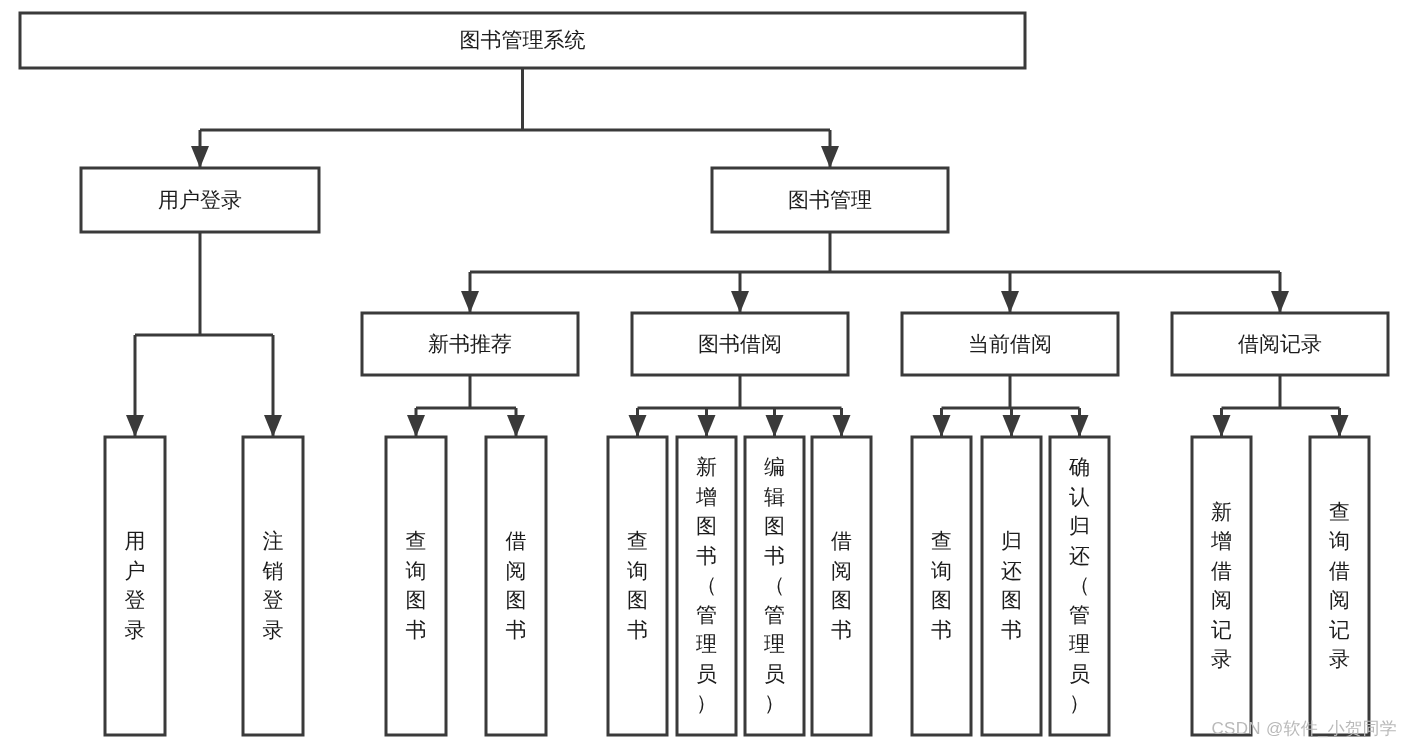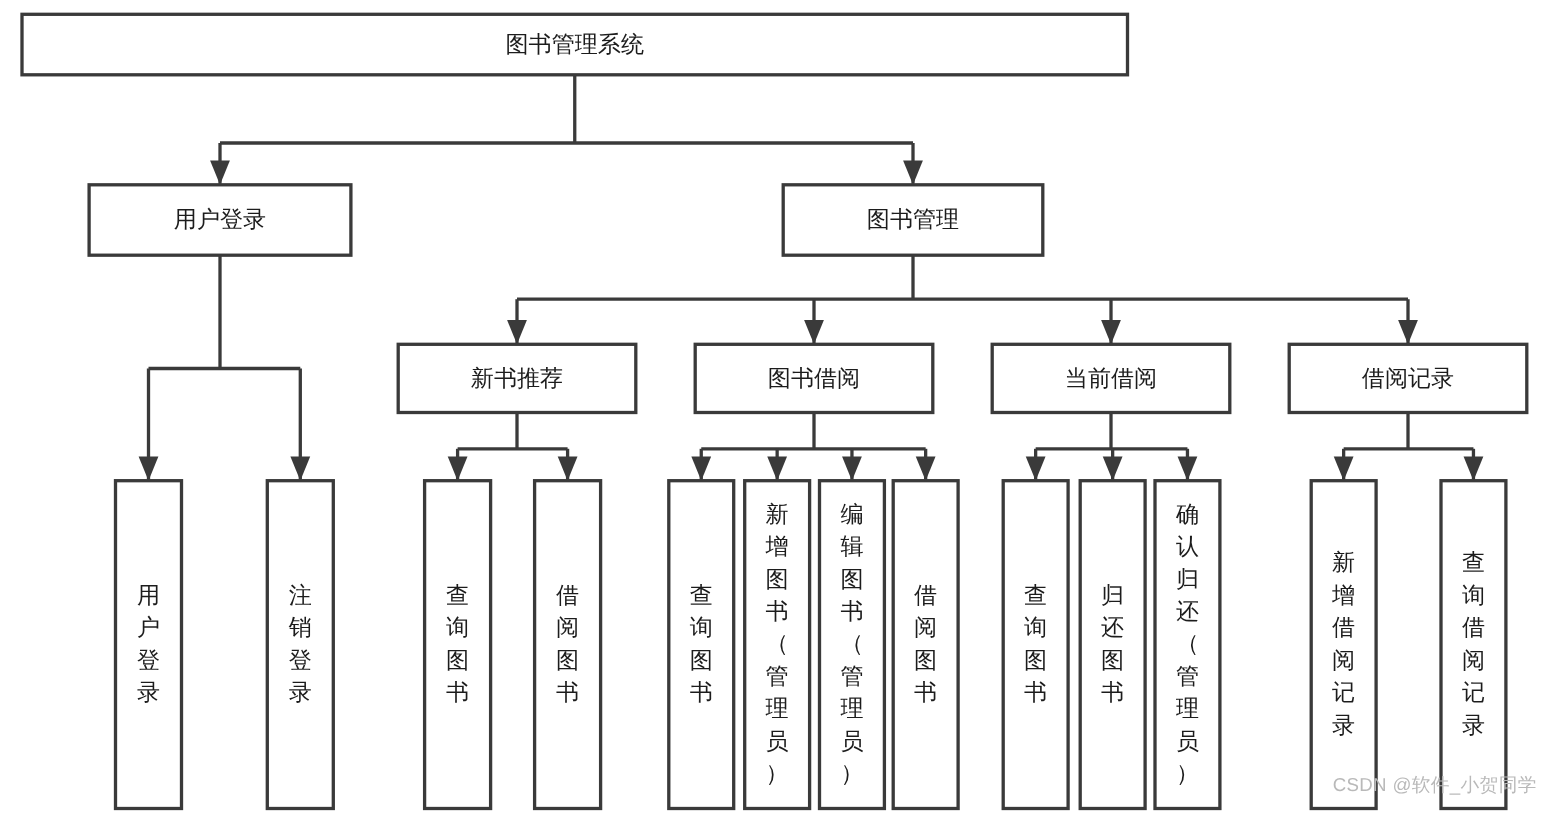--- a/index.html
+++ b/index.html
@@ -21,21 +21,21 @@
     dominant-baseline:middle;
   }
   .node-label-v{
     font-family:"Liberation Sans","DejaVu Sans",sans-serif;
     fill:#1c1c1c;
     font-size:21px;
     text-anchor:middle;
   }
   .watermark{
     position:absolute;
-    right:8px;bottom:22px;
+    right:8px;bottom:7px;
     font-family:"Liberation Sans","DejaVu Sans",sans-serif;
     font-size:17px;
     color:#b9b9b9;
     white-space:nowrap;
     letter-spacing:0.3px;
   }
 </style>
 </head>
 <body>
 

